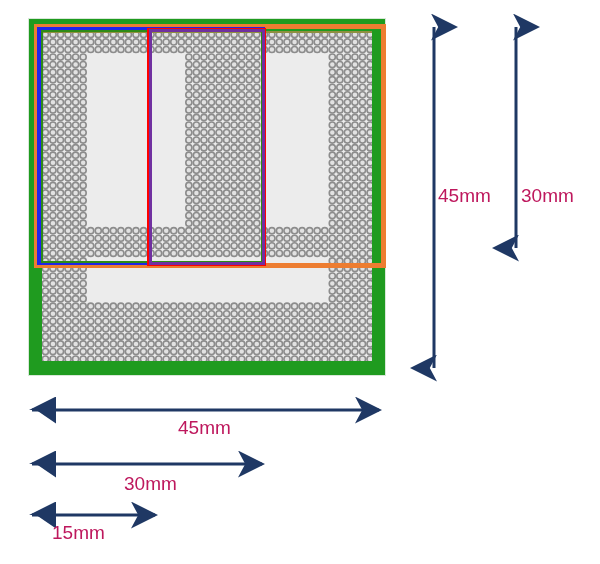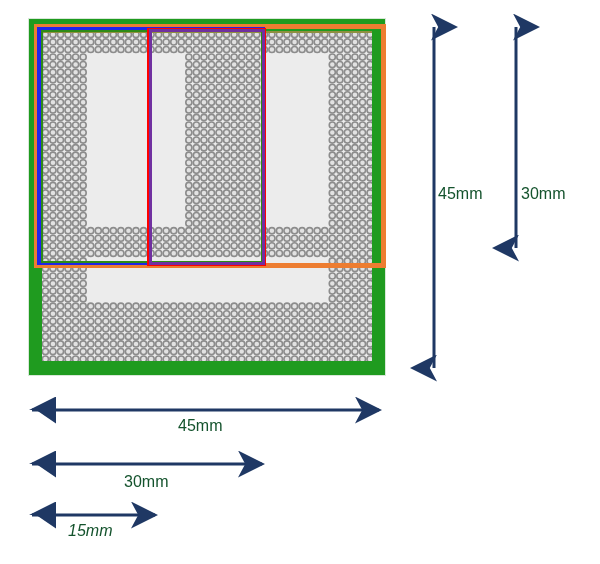--- a/index.html
+++ b/index.html
@@ -58,31 +58,31 @@
   .olive-line{
     left:14px;top:13px;width:330px;height:2px;
     background:#8f8f3f;
   }
 
   
   .balls{position:absolute;left:14px;top:13px;width:330px;height:330px;}
   .balls svg{display:block;}
   .dimlabel{
     position:absolute;
-    color:#14532d;
-    font-size:16px;
+    color:#be185d;
+    font-size:19px;
     letter-spacing:0px;
     white-space:nowrap;
     font-family:"Liberation Sans", sans-serif;
   }
   .vlabel45{left:438px;top:185px;}
   .vlabel30{left:521px;top:185px;}
   .hlabel45{left:178px;top:417px;}
   .hlabel30{left:124px;top:473px;}
-  .hlabel15{left:68px;top:522px;font-style:italic;}
+  .hlabel15{left:52px;top:522px;}
 
   .arrowsvg{position:absolute;left:0;top:0;}
 </style>
 </head>
 <body>
 
 <div id="stage">
 
   <div class="pkg-wrap">
 

